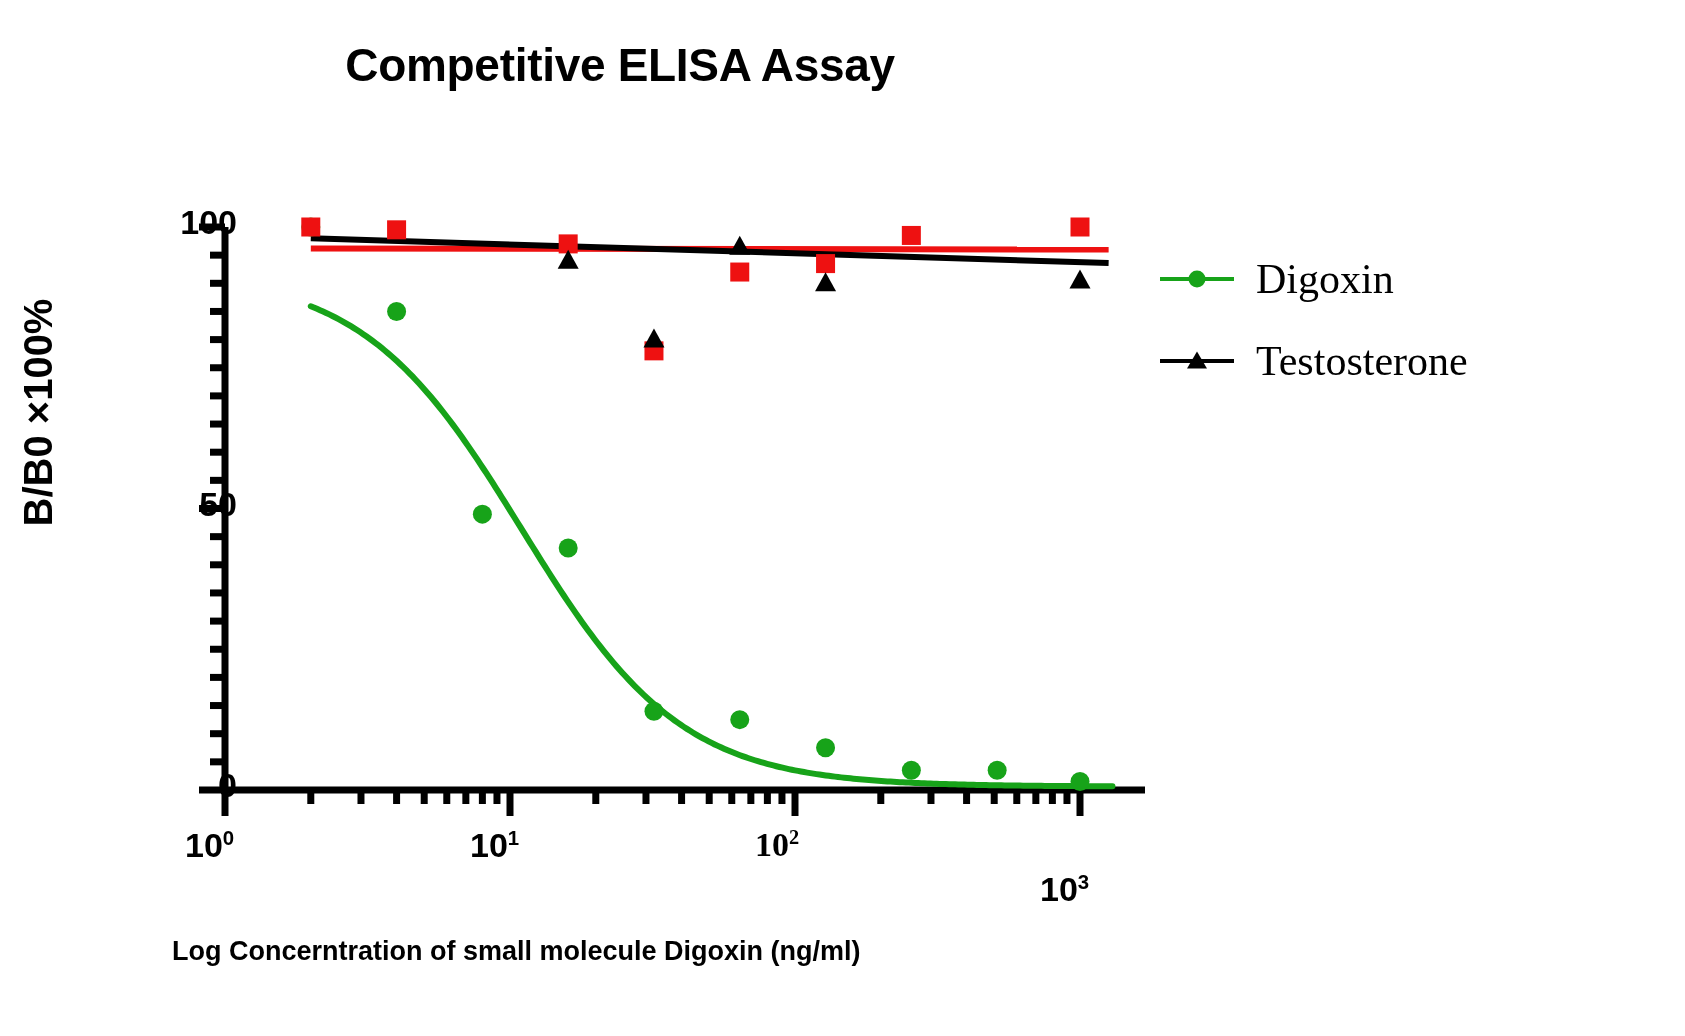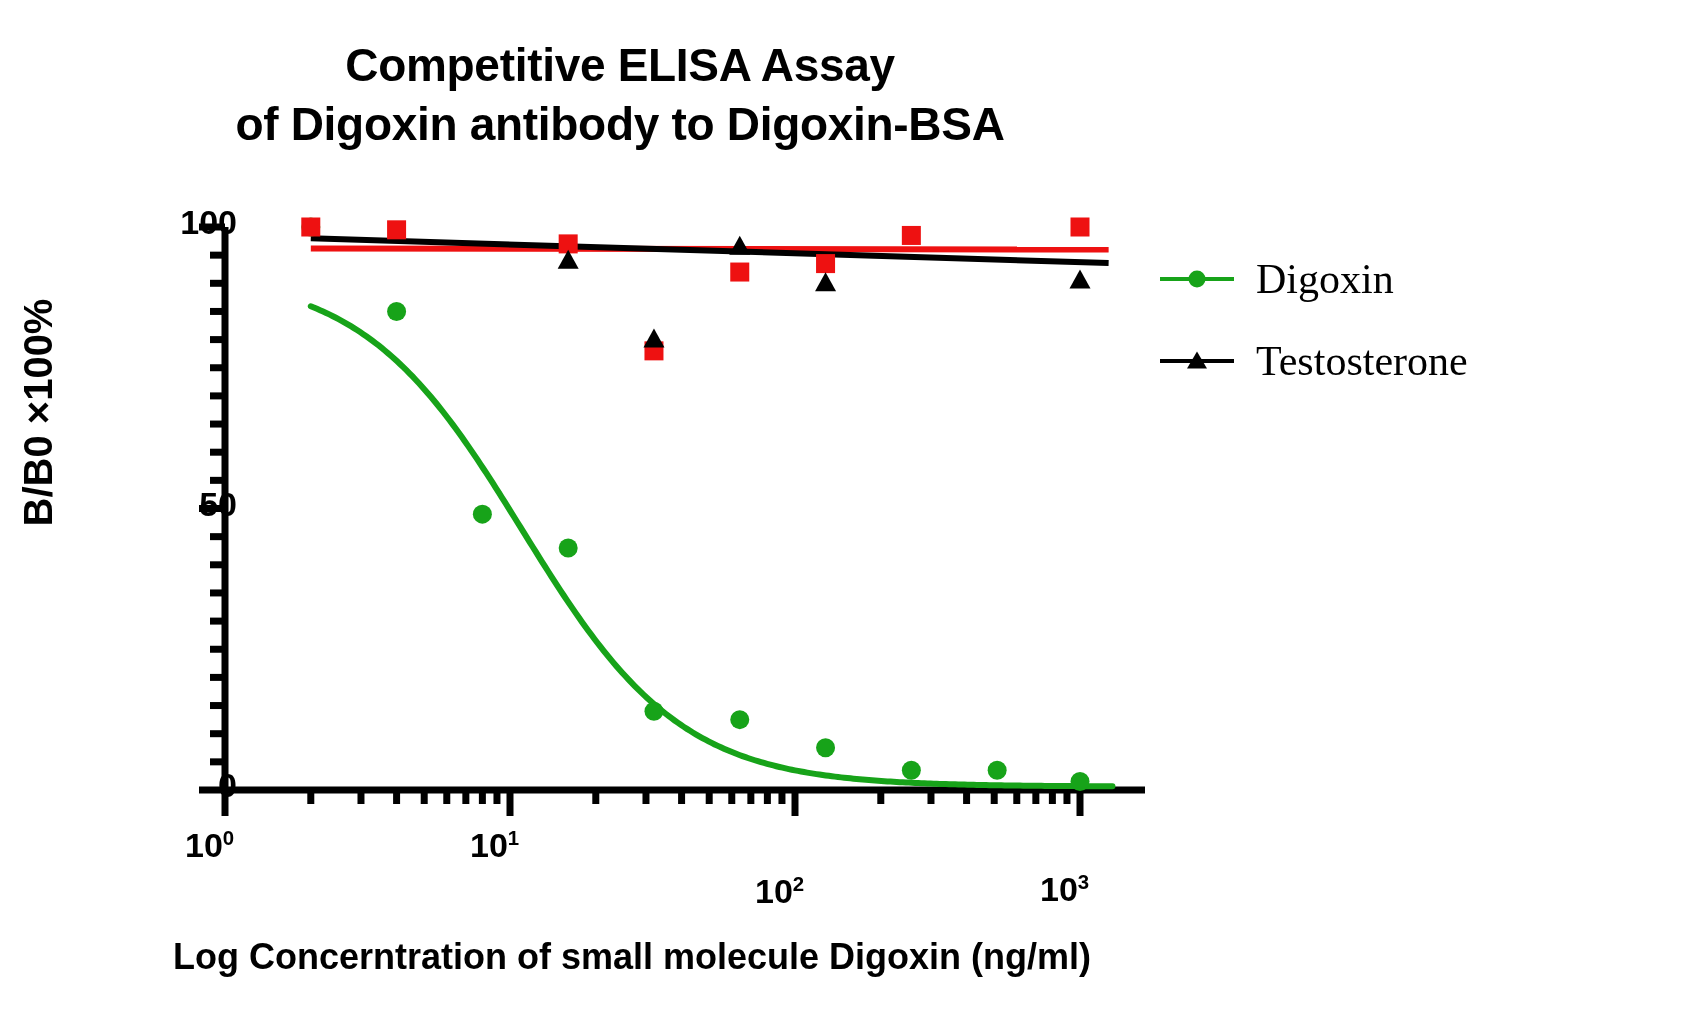--- a/index.html
+++ b/index.html
@@ -54,22 +54,22 @@
     font-size: 40px;
     font-weight: bold;
     color: #000;
     white-space: nowrap;
   }
   .xlabel {
     position: absolute;
     left: 172px;
     top: 936px;
     width: 920px;
-    text-align: center;
-    font-size: 36px;
+    text-align: left;
+    font-size: 27px;
     font-weight: bold;
     color: #000;
     white-space: nowrap;
   }
   .tick-label {
     position: absolute;
     font-size: 34px;
     font-weight: bold;
     color: #000;
     white-space: nowrap;
@@ -136,21 +136,20 @@
     white-space: nowrap;
   }
 </style>
 </head>
 <body>
 
 <div id="figure">
 
   <div class="title-block">
     <span class="title-line">Competitive ELISA Assay</span>
-    <span class="title-line">of Digoxin antibody to Digoxin-BSA</span>
   </div>
 
   <div class="plot-wrap">
     <svg class="plot" width="1685" height="1036" viewBox="0 0 1685 1036">
       <g id="svg-axes">
           <line x1="225" y1="227" x2="225" y2="790" stroke="#000000" stroke-width="7"></line>
           <line x1="222" y1="790" x2="1145" y2="790" stroke="#000000" stroke-width="7"></line>
           <line x1="199" y1="790" x2="225" y2="790" stroke="#000000" stroke-width="7"></line>
           <line x1="199" y1="508.5" x2="225" y2="508.5" stroke="#000000" stroke-width="7"></line>
           <line x1="199" y1="227" x2="225" y2="227" stroke="#000000" stroke-width="7"></line>
@@ -236,21 +235,21 @@
   <div class="xlabel">Log Concerntration of small molecule Digoxin (ng/ml)</div>
 
   <div id="ytick-labels">
       <div class="ytick-label" style="right: 1496px; top: 766px;">0</div>
       <div class="ytick-label" style="right: 1496px; top: 484.5px;">50</div>
       <div class="ytick-label" style="right: 1496px; top: 203px;">100</div>
     </div>
   <div id="xtick-labels">
       <div class="tick-label" style="left: 185px; top: 826px;"><span>10</span><sup>0</sup></div>
       <div class="tick-label" style="left: 470px; top: 826px;"><span>10</span><sup>1</sup></div>
-      <div class="tick-label" style="left: 755px; top: 872px;"><span>10</span><sup>2</sup></div>
+      <div class="tick-label" style="left: 755px; top: 826px; font-family: Liberation Serif, serif;"><span>10</span><sup>2</sup></div>
       <div class="tick-label" style="left: 1040px; top: 870px; text-align: right;"><span>10</span><sup>3</sup></div>
     </div>
 
   <div class="legend">
     <div class="legend-row">
       <span class="legend-key">
         <span class="legend-line" style="border-top-color:#17a319"></span>
         <span class="legend-marker mk-circle" style="background:#17a319"></span>
       </span>
       <span class="legend-text">Digoxin</span>

